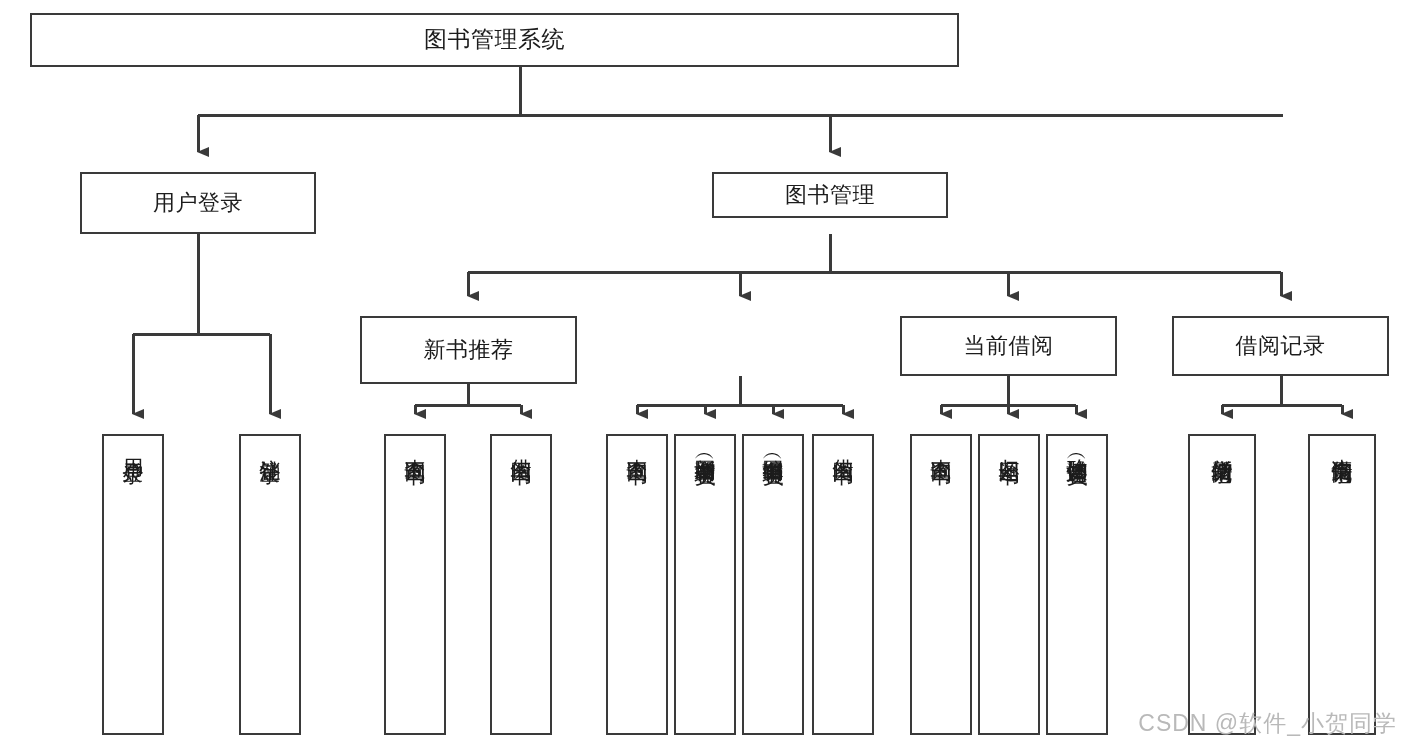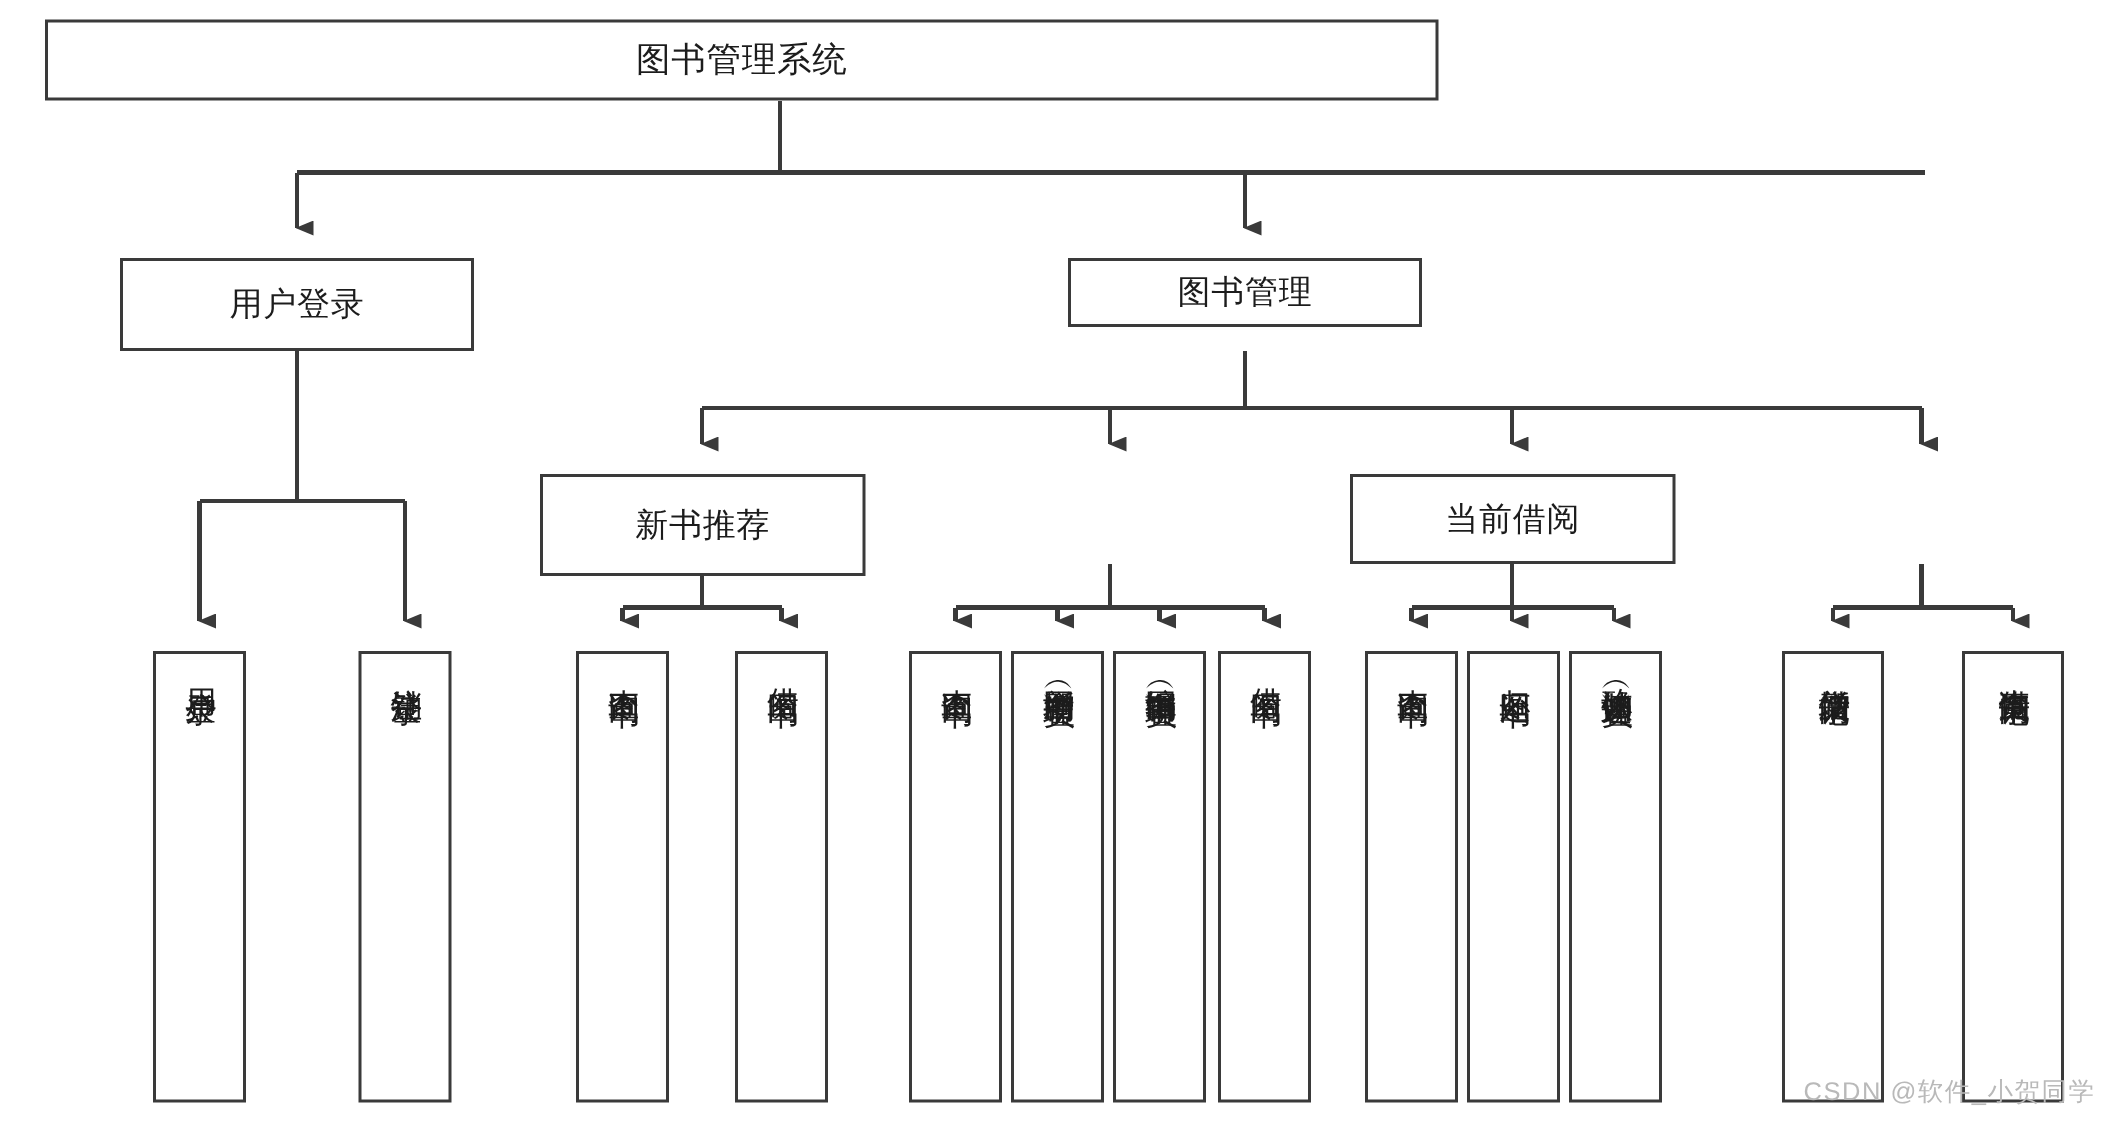--- a/index.html
+++ b/index.html
@@ -57,21 +57,21 @@
     letter-spacing: 2px;
     line-height: 1.05;
   }
   .leaf.tall .vtext {
     letter-spacing: 1px;
   }
   .watermark {
     position: absolute;
     right: 8px;
     bottom: 8px;
-    font-size: 17px;
+    font-size: 23px;
     color: #b9b9b9;
     letter-spacing: 1px;
     white-space: nowrap;
     font-family: "Liberation Sans", "DejaVu Sans", sans-serif;
   }
 </style>
 </head>
 <body>
 
 <div id="canvas">
@@ -136,20 +136,23 @@
   <div class="node horiz" style="left:712px; top:172px; width:236px; height:46px;">
     <span>图书管理</span>
   </div>
 
   <div class="node horiz" style="left:360px; top:316px; width:217px; height:68px;">
     <span>新书推荐</span>
   </div>
   <div class="node horiz" style="left:900px; top:316px; width:217px; height:60px;">
     <span>当前借阅</span>
   </div>
+  <div class="node horiz" style="left:1172px; top:316px; width:217px; height:60px;">
+    <span>借阅记录</span>
+  </div>
 
   <div class="node leaf" style="left:102px; top:434px; width:62px; height:301px;">
     <span class="vtext">用户登录</span>
   </div>
   <div class="node leaf" style="left:239px; top:434px; width:62px; height:301px;">
     <span class="vtext">注销登录</span>
   </div>
 
   <div class="node leaf" style="left:384px; top:434px; width:62px; height:301px;">
     <span class="vtext">查询图书</span>

